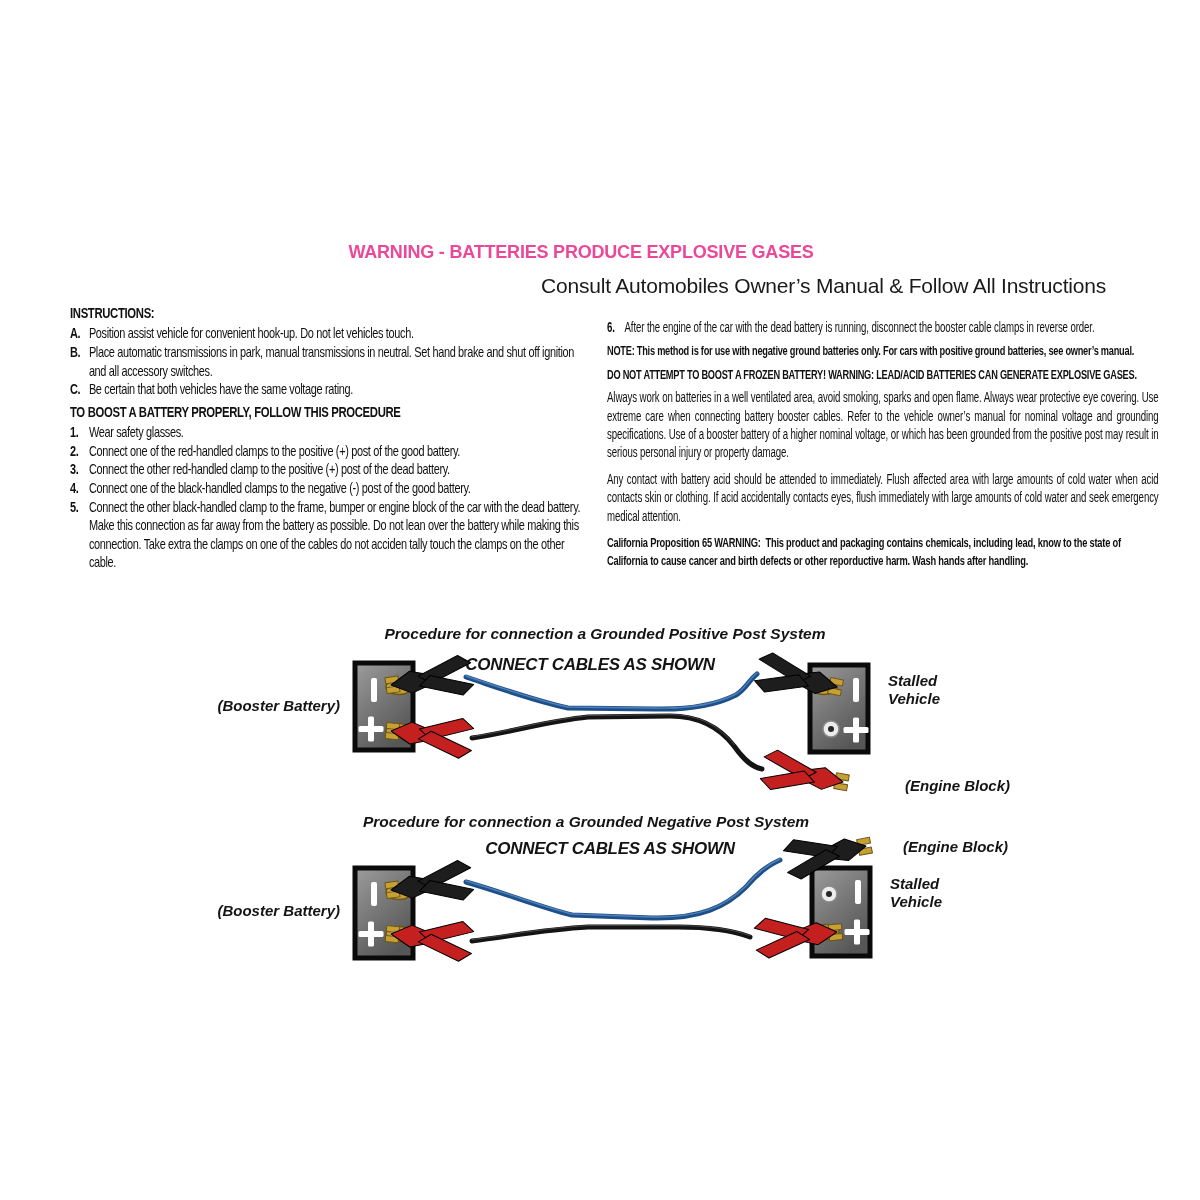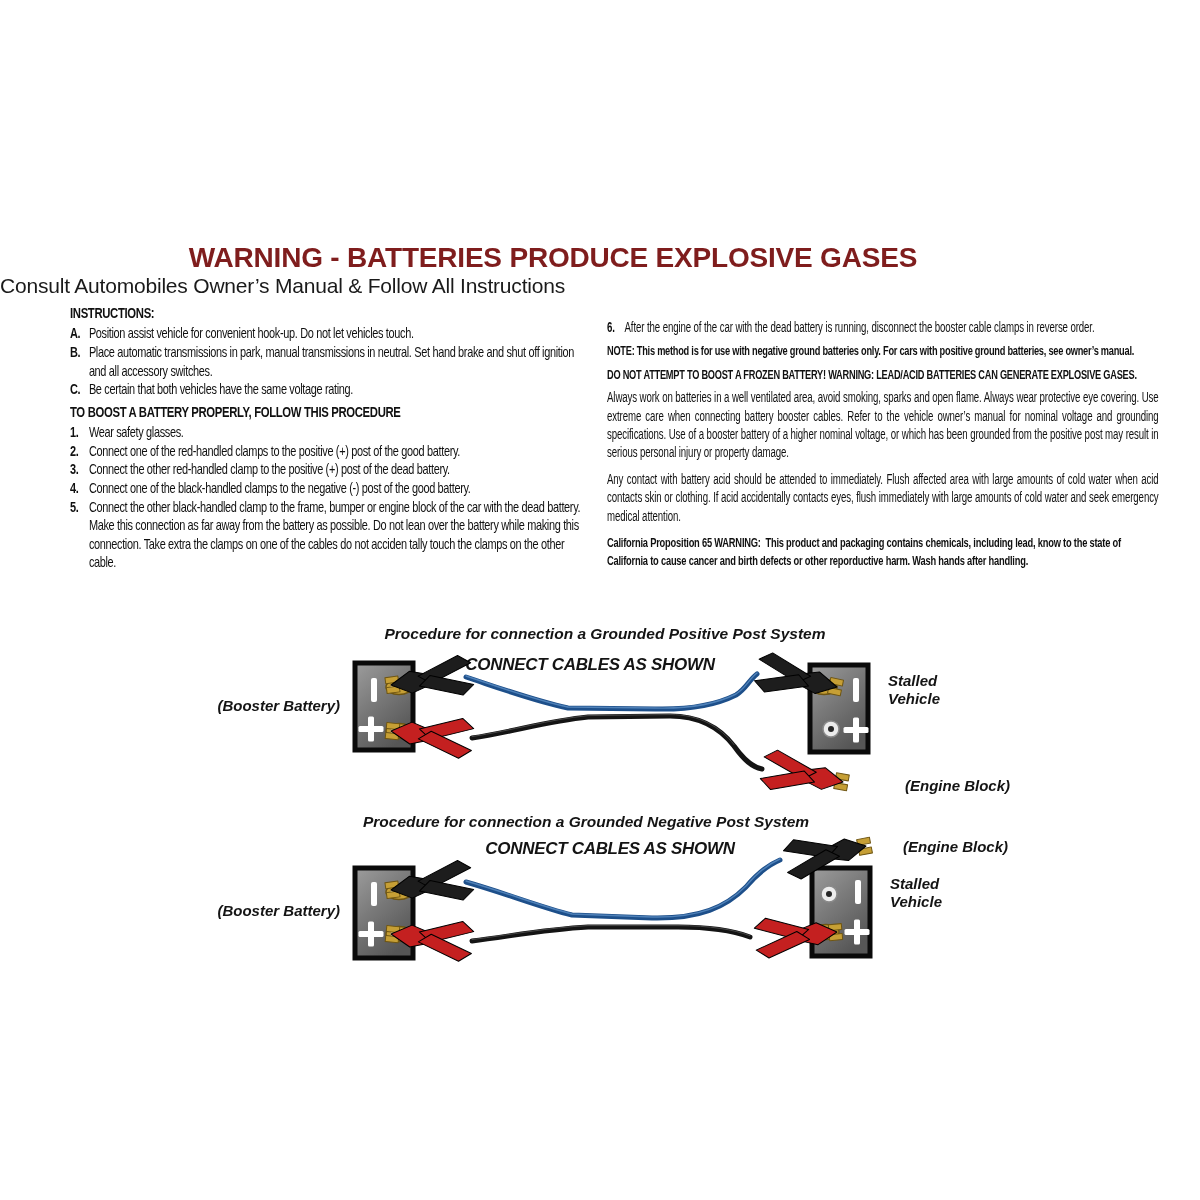--- a/index.html
+++ b/index.html
@@ -2,24 +2,24 @@
 <html><head>
 <meta charset="utf-8">
 <style>
   html,body{margin:0;padding:0;}
   body{
     width:1200px;height:1200px;background:#ffffff;position:relative;
     font-family:"Liberation Sans",sans-serif;color:#101010;overflow:hidden;
   }
   .title{
     position:absolute;top:242px;left:0;width:1106px;text-align:center;
-    font-size:28px;font-weight:bold;letter-spacing:-0.2px;color:#7f1d1d;
+    font-size:18px;font-weight:bold;letter-spacing:-0.2px;color:#ec4899;padding-left:28px;
   }
   .subtitle{
-    position:absolute;top:274px;left:0;width:1106px;text-align:left;
+    position:absolute;top:274px;left:0;width:1106px;text-align:right;
     font-size:21px;font-weight:400;color:#1a1a1a;letter-spacing:-0.2px;
   }
   .col-left{
     position:absolute;top:303px;left:70px;width:692px;
     transform:scaleX(0.755);transform-origin:0 0;
     font-size:14.5px;line-height:1.285;letter-spacing:-0.45px;
   }
   .col-right{
     position:absolute;top:319px;left:607px;width:788px;
     transform:scaleX(0.70);transform-origin:0 0;

